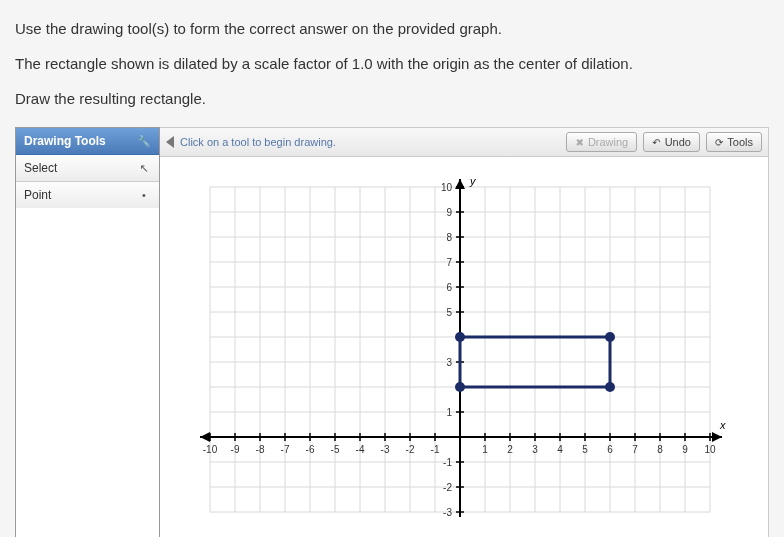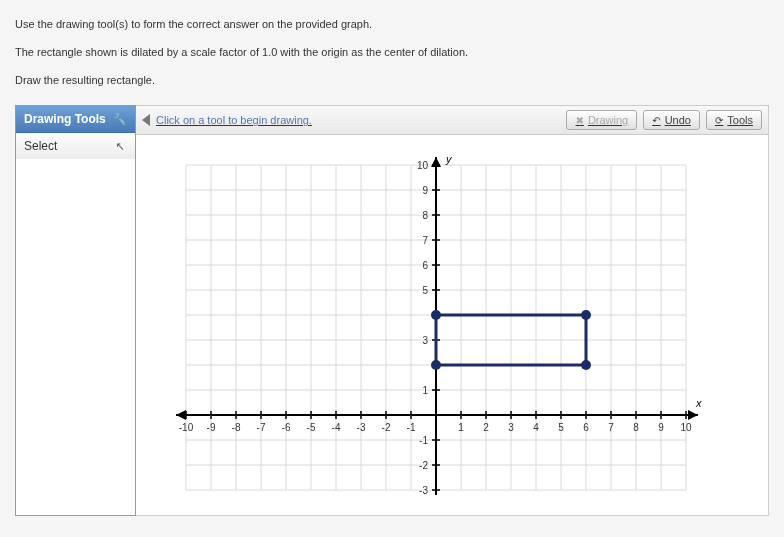--- a/index.html
+++ b/index.html
@@ -5,28 +5,28 @@
   * { box-sizing: border-box; margin: 0; padding: 0; }
   body {
     font-family: Arial, sans-serif;
     background: #f5f5f5;
     padding: 15px;
     width: 784px;
     height: 537px;
     overflow: hidden;
     color: #333;
   }
-  .instructions { font-size: 11px; line-height: 1.8; margin-bottom: 15px; }
+  .instructions { font-size: 15px; line-height: 1.8; margin-bottom: 15px; }
   .instructions p { margin-bottom: 8px; }
   .workspace {
     display: flex;
     gap: 0;
   }
   .tool-panel {
-    width: 121px;
+    width: 145px;
     border: 1px solid #999;
     font-size: 12px;
     background: #fff;
   }
   .tool-header {
     background: linear-gradient(#6fa0d8, #4a7ab8);
     color: #fff;
     font-weight: bold;
     padding: 6px 8px;
     display: flex;
@@ -45,21 +45,20 @@
     cursor: pointer;
   }
   .tool-row:last-child { border-bottom: none; }
   .tool-icon { font-size: 11px; color: #555; min-width: 14px; text-align: center; }
   .canvas-area {
     flex: 1;
     position: relative;
     background: #fff;
     border: 1px solid #ccc;
     border-left: none;
-    text-decoration: underline;
   }
   .canvas-toolbar {
     display: flex;
     align-items: center;
     padding: 4px 6px;
     background: linear-gradient(#f8f8f8, #e8e8e8);
     border-bottom: 1px solid #ccc;
     font-size: 11px;
     gap: 6px;
   }
@@ -110,20 +109,24 @@
 <div class="workspace">
 
   <div class="tool-panel">
     <div class="tool-header">
       <span>Drawing Tools</span>
       <span class="wrench">🔧</span>
     </div>
     <div class="tool-row">
       <span>Select</span>
       <span class="tool-icon">↖</span>
+    </div>
+    <div class="tool-row">
+      <span>Point</span>
+      <span class="tool-icon">•</span>
     </div>
   </div>
 
   <div class="canvas-area">
     <div class="canvas-toolbar">
       <div class="arrow-left"></div>
       <span class="hint">Click on a tool to begin drawing.</span>
       <div class="btn disabled">
         <span class="ico">✖</span>
         <span>Drawing</span>

